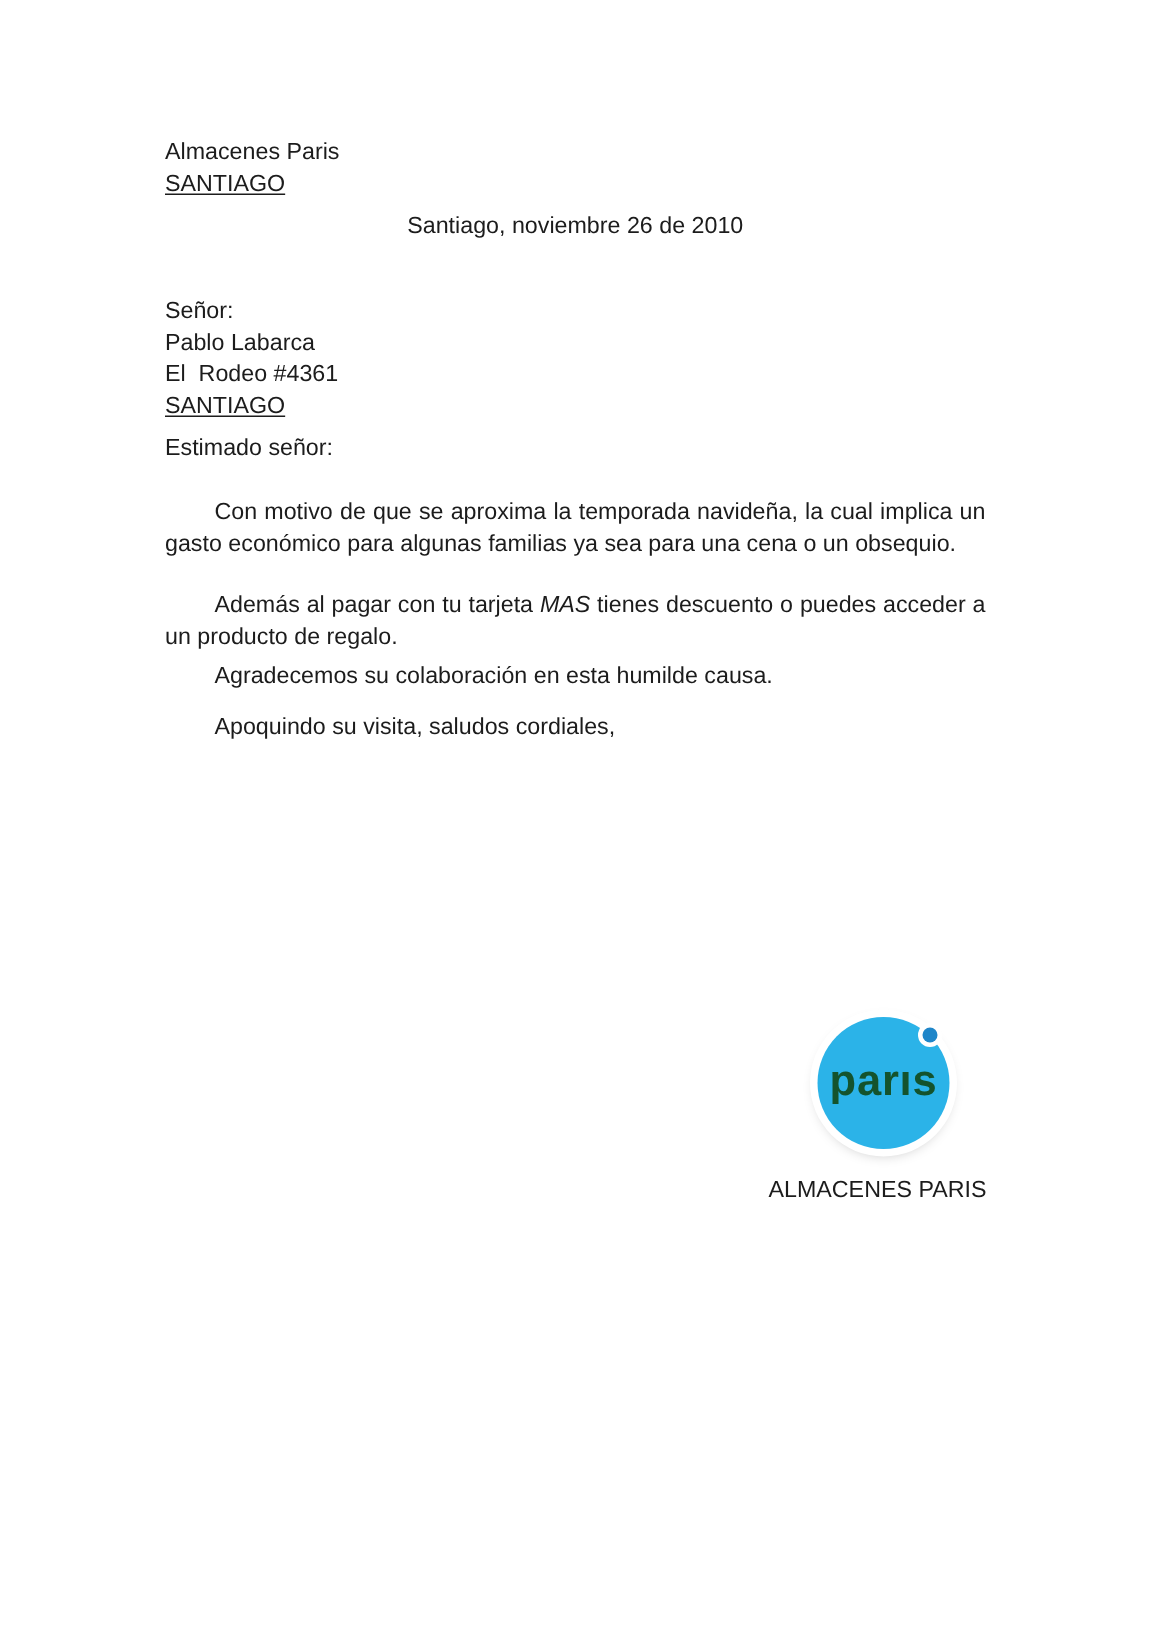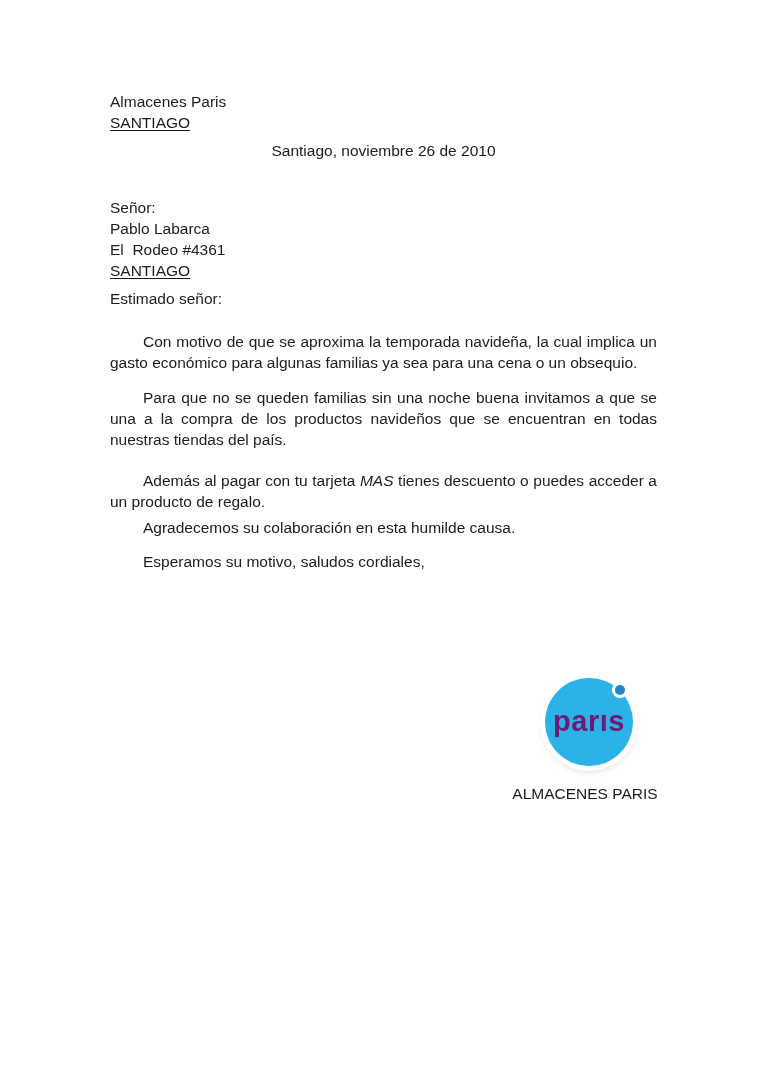--- a/index.html
+++ b/index.html
@@ -79,32 +79,31 @@
       <div>Señor:</div>
       <div>Pablo Labarca</div>
       <div class="pre">El  Rodeo #4361</div>
       <div class="underlined">SANTIAGO</div>
     </div>
 
     <div class="greeting">Estimado señor:</div>
 
     <p class="para p1">Con motivo de que se aproxima la temporada navideña, la cual implica un gasto económico para algunas familias ya sea para una cena o un obsequio.</p>
 
-    <p class="para p2">Para que no se queden familias sin una noche buena invitamos a que se una a la compra de los productos navideños que se encuentran en todas nuestras tiendas del país.</p>
 
     <p class="para p3"><span>Además al pagar con tu tarjeta </span><em>MAS</em><span> tienes descuento o puedes acceder a un producto de regalo.</span></p>
 
     <p class="para single">Agradecemos su colaboración en esta humilde causa.</p>
 
-    <p class="para single p5">Esperamos su motivo, saludos cordiales,</p>
+    <p class="para single p5">Apoquindo su visita, saludos cordiales,</p>
   </div>
 
   <div class="logo-wrap">
     <div class="logo-circle" style="background: rgb(43, 179, 232);">
-      <span class="logo-text" style="color: #701a75;">parıs</span>
+      <span class="logo-text" style="color: #14532d;">parıs</span>
     </div>
     <div class="logo-dot" style="background: rgb(31, 134, 201);"></div>
   </div>
 
   <div class="company-label">ALMACENES PARIS</div>
 
   <div class="sig-block">
     <div>Beatriz Rodríguez Tobar</div>
   </div>
 </div>

